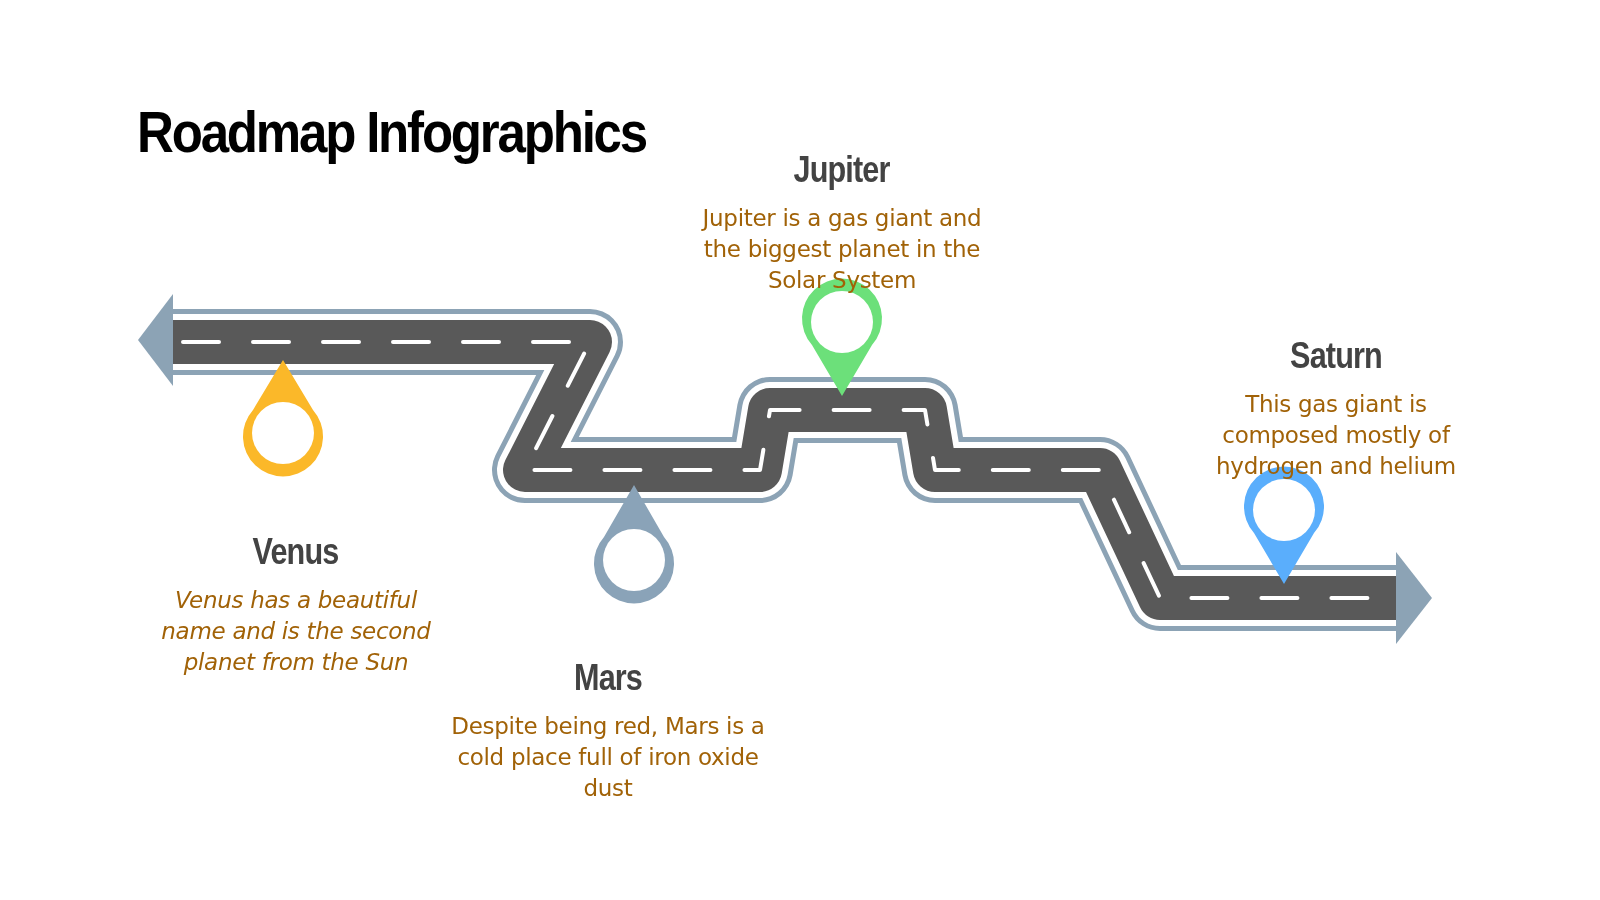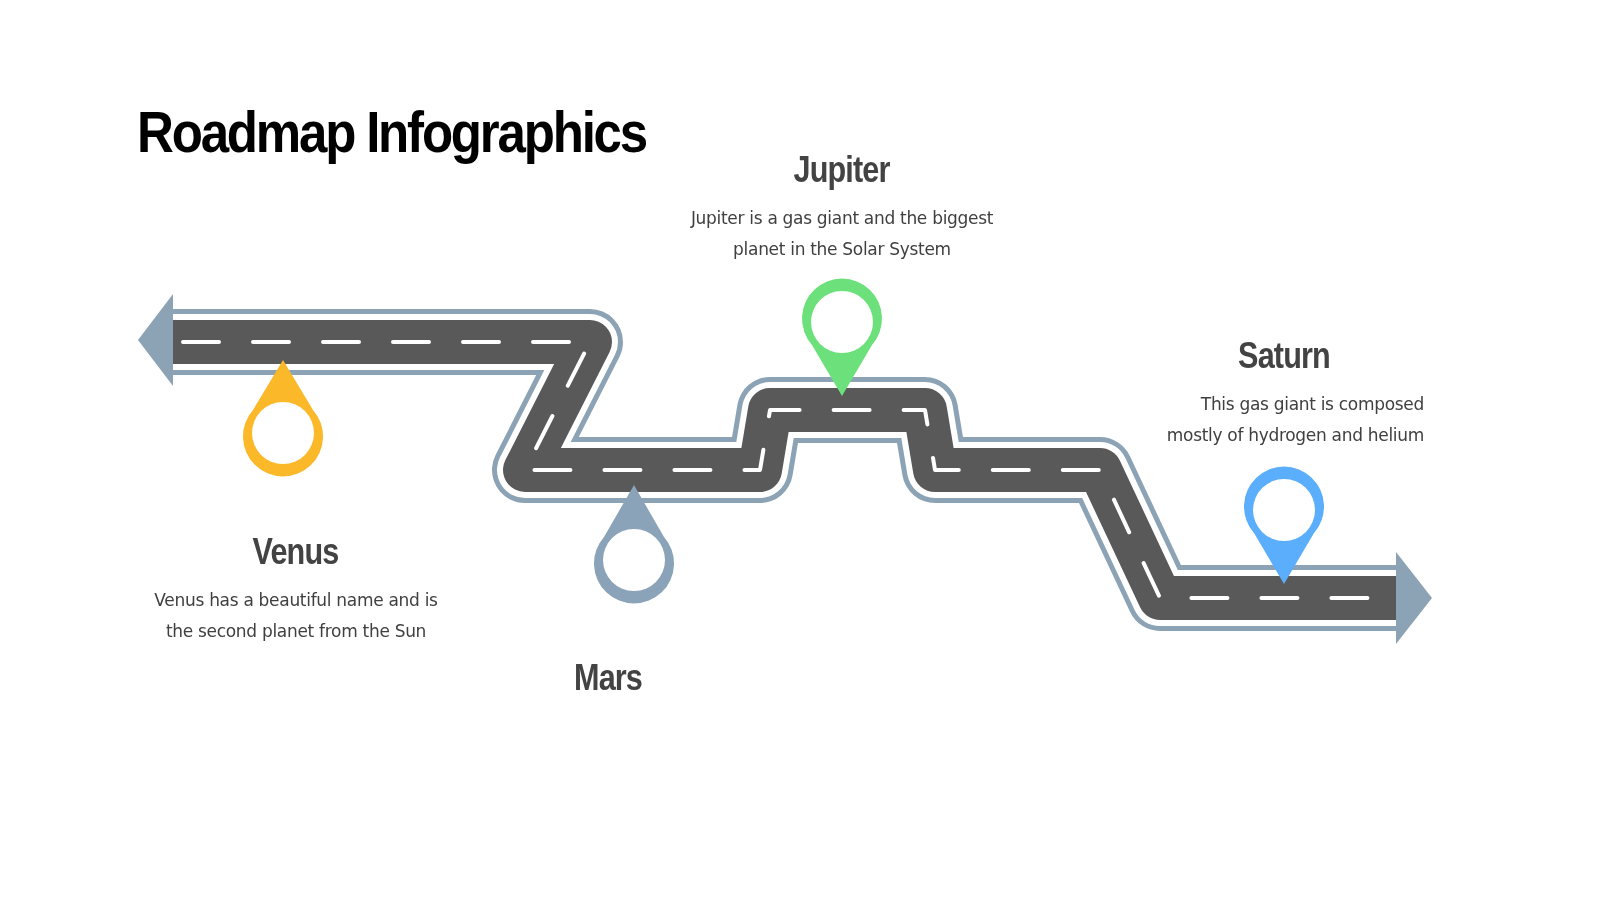--- a/index.html
+++ b/index.html
@@ -11,22 +11,22 @@
     transform: scaleX(0.88); transform-origin: left top; white-space: nowrap;
   }
   .stage { position: absolute; left: 0; top: 0; width: 1600px; height: 900px; }
   .block { position: absolute; text-align: center; width: 320px; margin-top: 41px; }
   .block .name {
     font-family: "Liberation Sans", sans-serif; font-weight: bold;
     font-size: 36px; color: #434343; letter-spacing: -1px;
     transform: scaleX(0.85); display: inline-block; margin: 0;
   }
   .block .desc {
-    font-family: "DejaVu Sans", sans-serif; font-size: 17px; line-height: 31px;
-    color: #404040; margin-top: 12px; letter-spacing: -0.3px;
+    font-family: "DejaVu Sans", sans-serif; font-size: 23px; line-height: 31px;
+    color: #a16207; margin-top: 12px; letter-spacing: -0.3px;
   }
 </style>
 </head>
 <body>
 
 <div class="title">Roadmap Infographics</div>
 
 <svg class="stage" width="1600" height="900" viewBox="0 0 1600 900">
 
   <polygon points="138,340 173,294 173,386" fill="#8ca3b5"></polygon>
@@ -52,28 +52,29 @@
     <circle cx="842" cy="322" r="31" fill="#ffffff"></circle>
   </g>
   <g>
     <path d="M1284,584 L1254,533 A40,40 0 1 1 1314,533 Z" fill="#5aaefc"></path>
     <circle cx="1284" cy="510" r="31" fill="#ffffff"></circle>
   </g>
 </svg>
 
 <div class="block" style="left:136px; top:490px;">
   <div class="name">Venus</div>
-  <div class="desc" style="padding:0 14px;">Venus has a beautiful name and is the second planet from the Sun</div>
+  <div class="desc" style="padding:0 14px;font-style:italic;">Venus has a beautiful name and is the second planet from the Sun</div>
 </div>
 
 <div class="block" style="left:448px; top:616px;">
   <div class="name">Mars</div>
+  <div class="desc" style="padding:0 2px;">Despite being red, Mars is a cold place full of iron oxide dust</div>
 </div>
 
 <div class="block" style="left:682px; top:108px;">
   <div class="name">Jupiter</div>
   <div class="desc" style="padding:0 6px;">Jupiter is a gas giant and the biggest planet in the Solar System</div>
 </div>
 
-<div class="block" style="left:1124px; top:294px;">
+<div class="block" style="left:1176px; top:294px;">
   <div class="name">Saturn</div>
-  <div class="desc" style="padding:0 20px;text-align:right;">This gas giant is composed mostly of hydrogen and helium</div>
+  <div class="desc" style="padding:0 20px;">This gas giant is composed mostly of hydrogen and helium</div>
 </div>
 
 </body></html>

